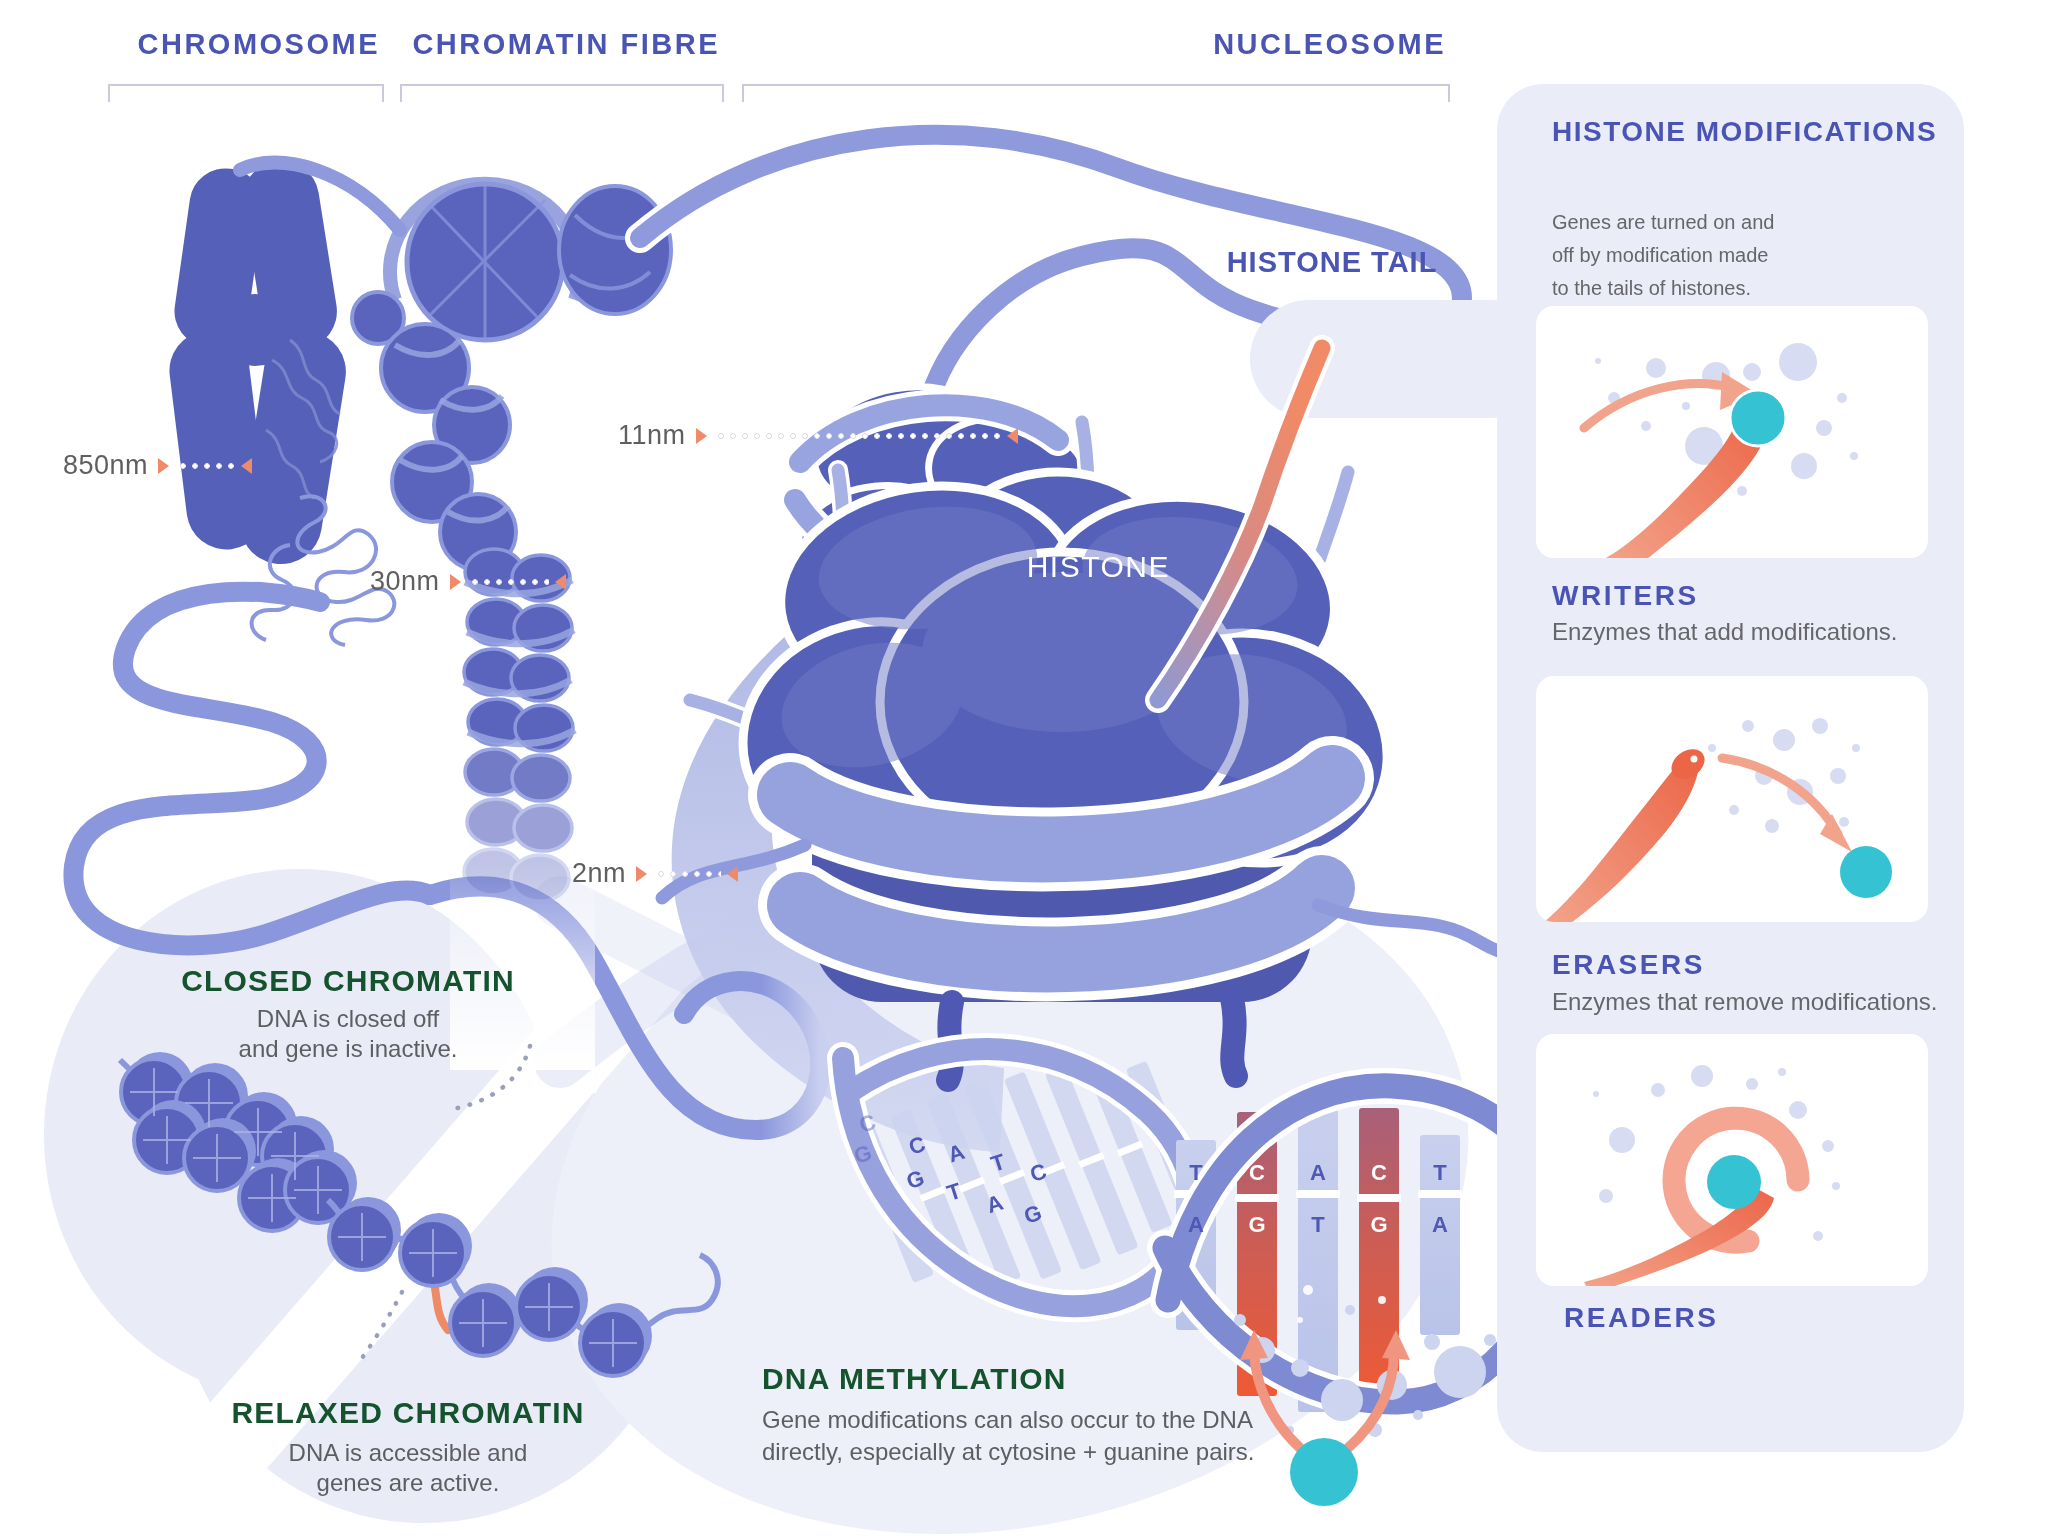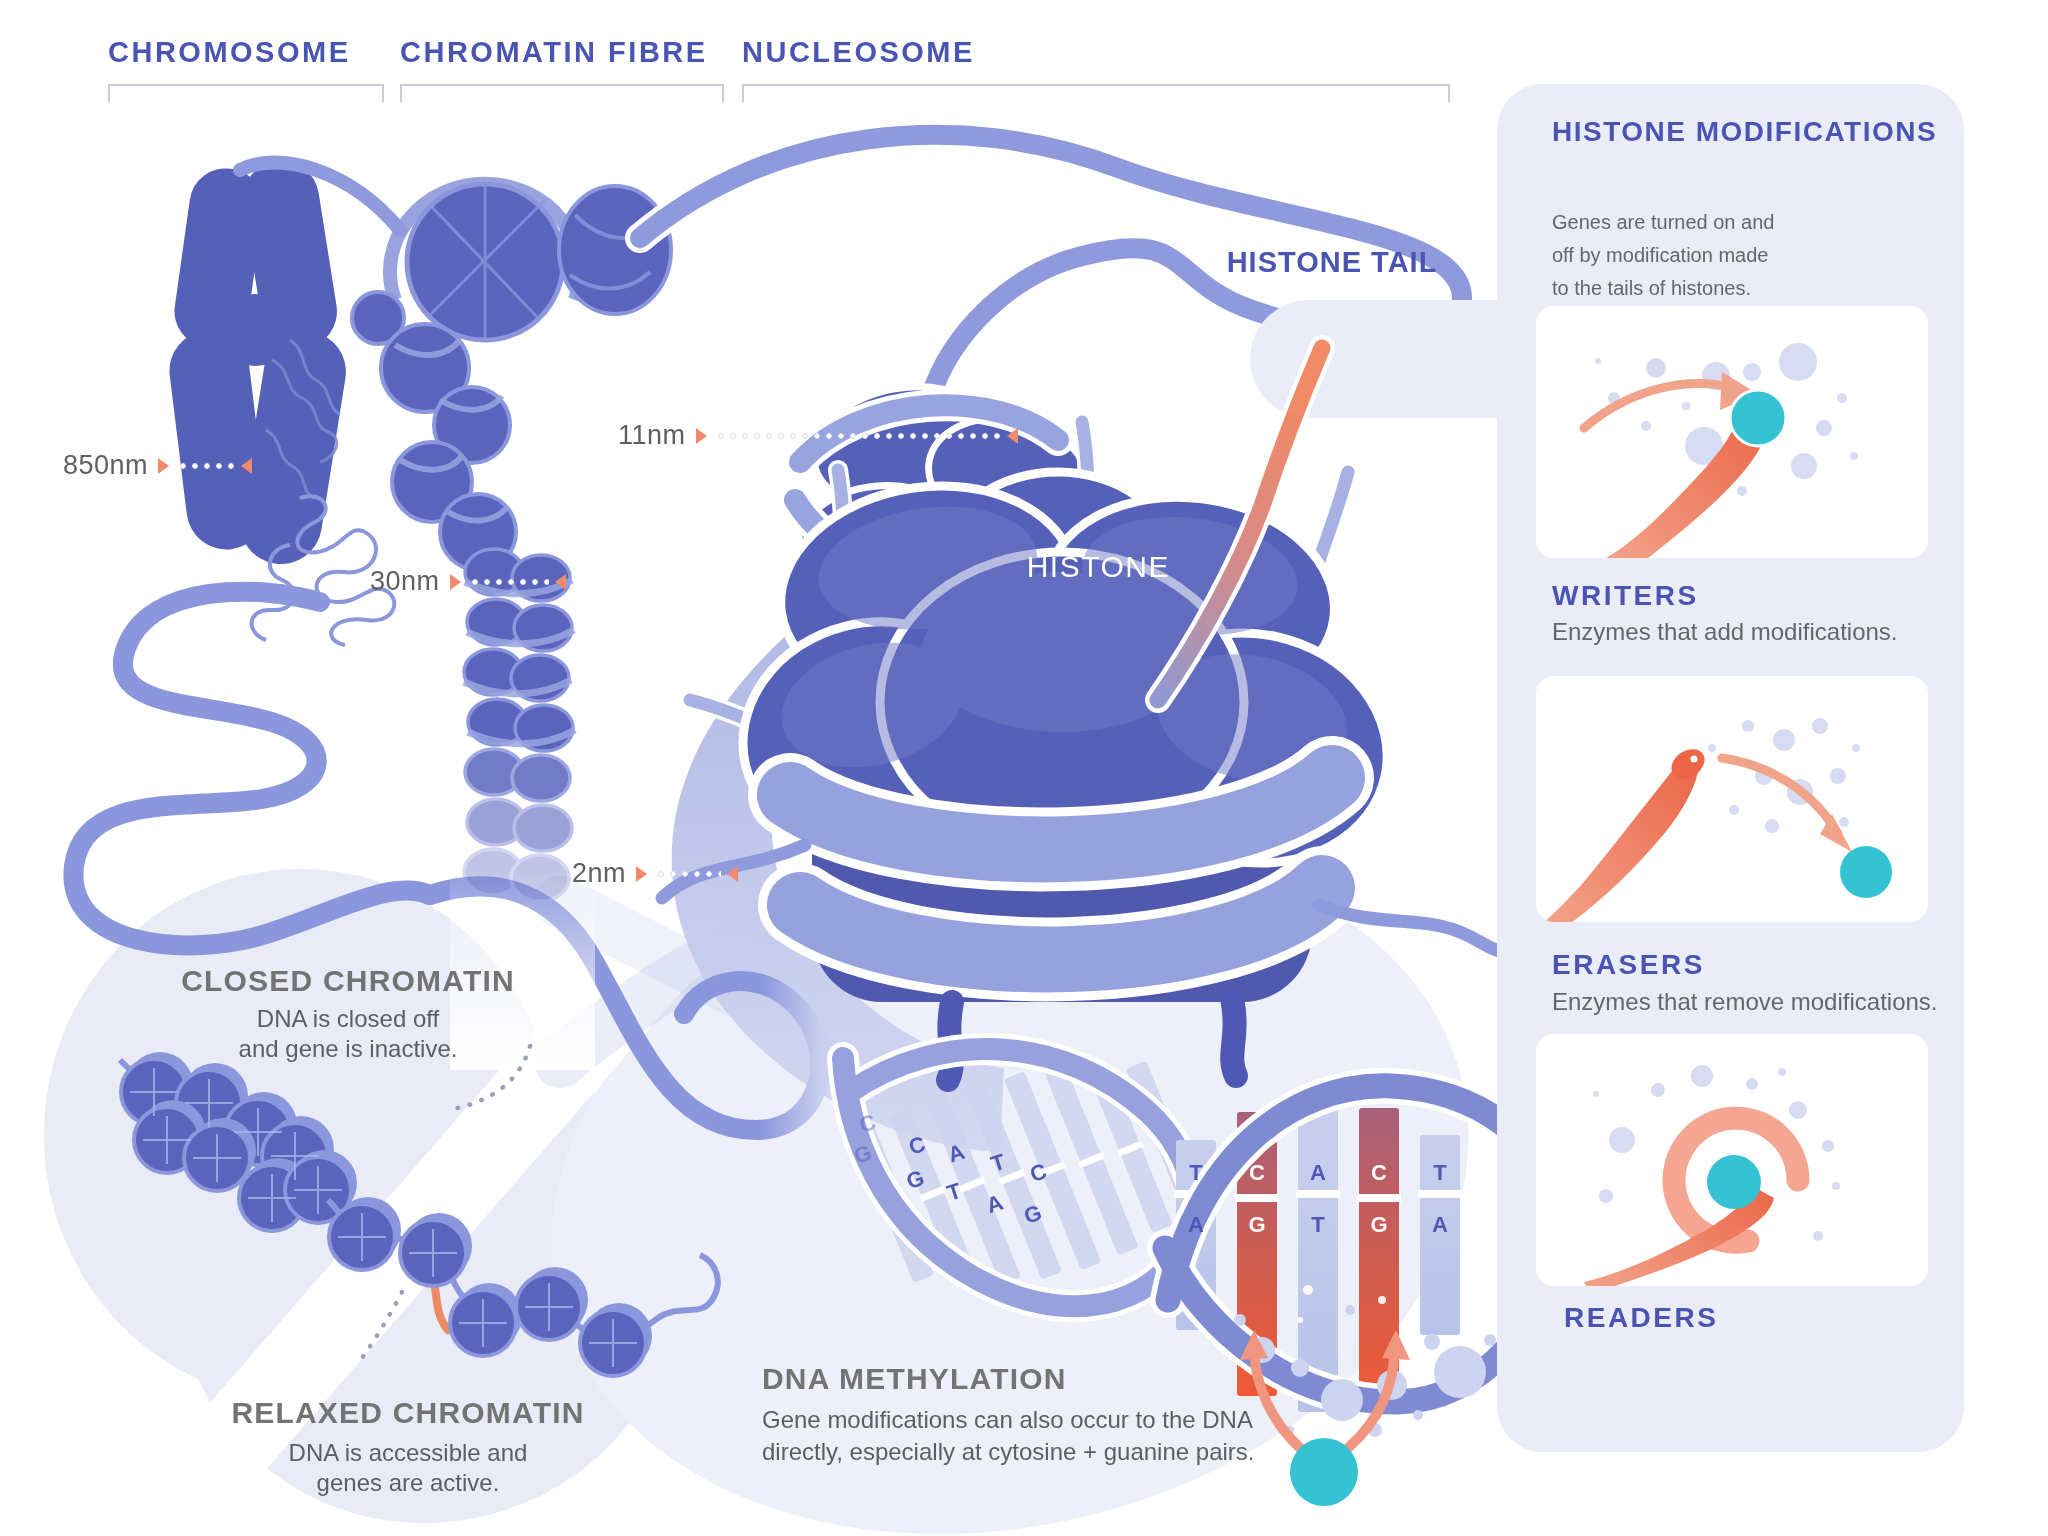--- a/index.html
+++ b/index.html
@@ -1,35 +1,35 @@
 <!DOCTYPE html>
 <html><head>
 <meta charset="utf-8">
 <style>
   html,body{margin:0;padding:0;background:#fff;}
   .stage{position:relative;width:2048px;height:1536px;background:#ffffff;overflow:hidden;
          font-family:"Liberation Sans",sans-serif;}
   .abs{position:absolute;}
   svg{display:block;}
   
-  .sec-label{position:absolute;top:36px;text-align:left;font-size:29px;font-weight:700;
+  .sec-label{position:absolute;top:28px;text-align:right;font-size:29px;font-weight:700;
              letter-spacing:2.5px;color:#4a54b2;}
   .bracket{position:absolute;top:84px;height:16px;border-top:2px solid #c9cbda;
            border-left:2px solid #c9cbda;border-right:2px solid #c9cbda;}
   
   .meas{position:absolute;display:flex;align-items:center;}
   .meas .txt{font-size:27px;color:#5f5f5f;letter-spacing:.5px;margin-right:10px;}
   .tri-r{width:0;height:0;border-top:8px solid transparent;border-bottom:8px solid transparent;
          border-left:11px solid #ef8a6b;margin-right:8px;}
   .tri-l{width:0;height:0;border-top:8px solid transparent;border-bottom:8px solid transparent;
          border-right:11px solid #ef8a6b;margin-left:6px;}
   .dots{height:8px;background-image:radial-gradient(circle,#ffffff 0 2px,#dcdeea 2px 2.8px,transparent 3px);
         background-size:12px 8px;background-repeat:repeat-x;background-position:left center;}
   
-  .h-indigo{font-size:30px;font-weight:700;letter-spacing:1.2px;color:#737373;}
+  .h-indigo{font-size:30px;font-weight:700;letter-spacing:1.2px;color:#14532d;}
   .body-gray{font-size:24px;color:#5e5e62;line-height:30px;}
   .centered{text-align:center;}
   
   .card{position:absolute;background:#ffffff;border-radius:18px;overflow:hidden;}
   .p-title{position:absolute;font-size:28px;font-weight:700;letter-spacing:1.5px;color:#4a54b4;}
   .p-sec{position:absolute;font-size:28px;font-weight:700;letter-spacing:2.5px;color:#4a54b4;}
   .p-body{position:absolute;font-size:20px;color:#66666a;line-height:33px;margin-top:48px;}
   .p-small{position:absolute;font-size:24px;color:#66666a;line-height:31px;}
   .histone-lbl{position:absolute;color:#ffffff;font-size:30px;letter-spacing:1.5px;font-weight:500;
                text-align:right;}

